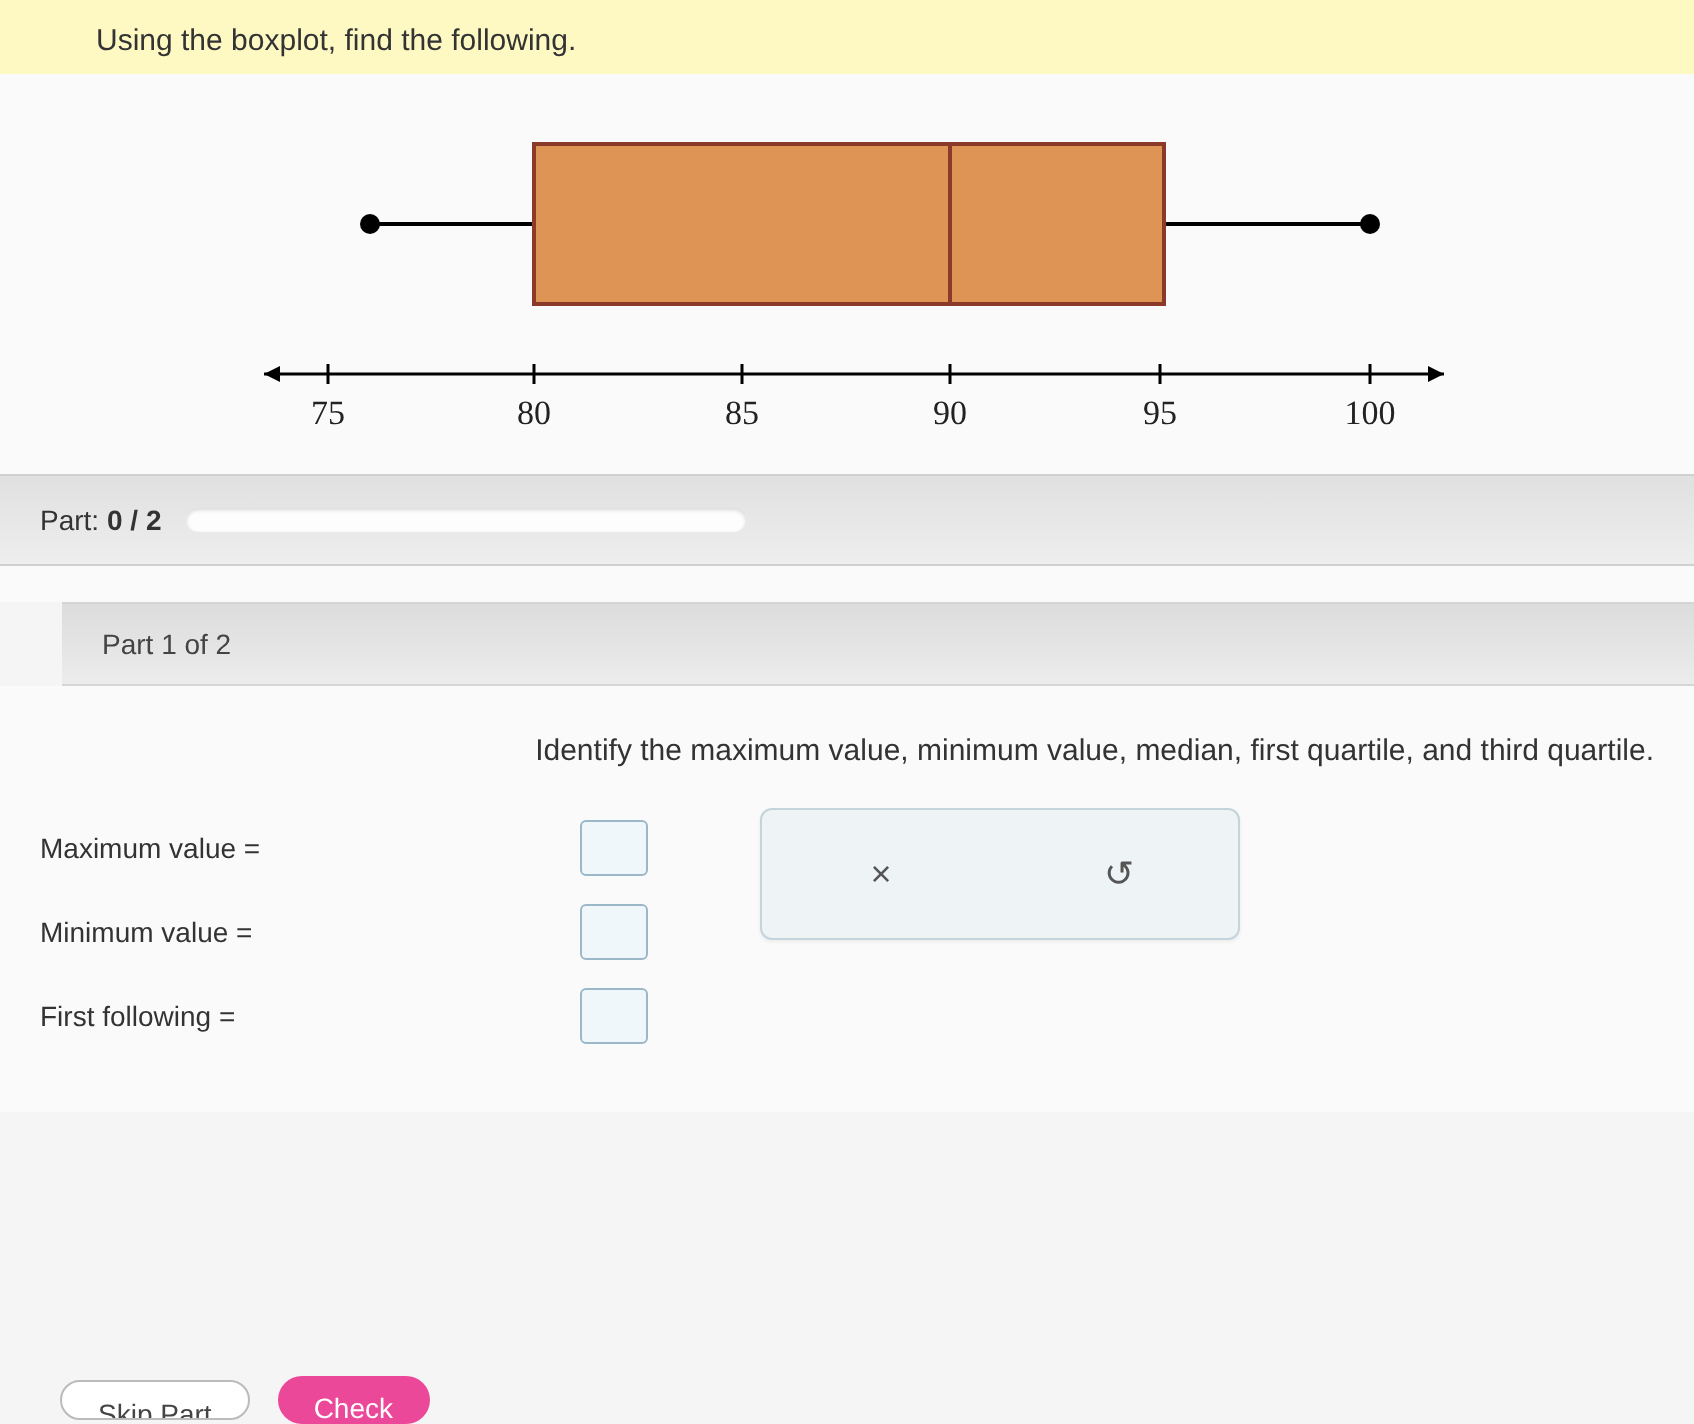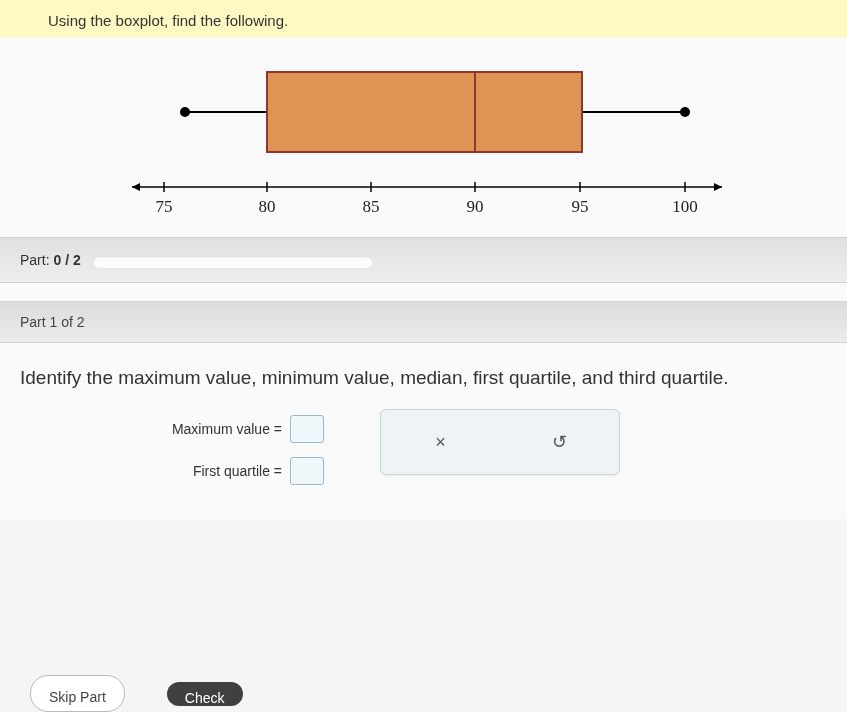--- a/index.html
+++ b/index.html
@@ -29,21 +29,21 @@
     }
     .boxplot-svg {
       display: block;
       margin: 0 auto;
     }
     .progress-section {
       background: #e8e8e8;
       background: linear-gradient(180deg, #e0e0e0 0%, #eeeeee 100%);
       padding: 14px 20px;
       display: flex;
-      align-items: flex-end;
+      align-items: center;
       gap: 12px;
       border-top: 1px solid #d0d0d0;
       border-bottom: 1px solid #d0d0d0;
     }
     .progress-label {
       font-size: 14px;
       color: #333;
     }
     .progress-label .bold {
       font-weight: bold;
@@ -60,41 +60,42 @@
       background: #fafafa;
     }
     .part-header {
       background: #e5e5e5;
       background: linear-gradient(180deg, #dcdcdc 0%, #ececec 100%);
       padding: 12px 20px;
       font-size: 14px;
       color: #444;
       border-top: 1px solid #d5d5d5;
       border-bottom: 1px solid #d5d5d5;
+      margin-left: 31px;
     }
     .part-body {
       background: #fafafa;
       padding: 24px 20px 20px 20px;
     }
     .instruction {
-      font-size: 19px;
+      font-size: 15px;
       color: #333;
       margin-bottom: 26px;
+      text-align: right;
     }
     .answer-rows {
       position: relative;
     }
     .answer-row {
       display: flex;
       align-items: center;
       margin-bottom: 14px;
     }
     .answer-label {
       width: 270px;
-      text-align: right;
       font-size: 14px;
       color: #333;
       padding-right: 8px;
     }
     .answer-input {
       width: 34px;
       height: 28px;
       border: 1px solid #9bb8c9;
       background: #f0f7fb;
       border-radius: 3px;
@@ -136,34 +137,33 @@
       align-items: center;
     }
     .skip-btn {
       background: #fff;
       border: 1px solid #bbb;
       border-radius: 18px;
       padding: 8px 18px 2px 18px;
       font-size: 14px;
       color: #444;
       cursor: pointer;
-      height: 37px;
+      height: 20px;
       overflow: hidden;
     }
     .check-btn {
-      background: #404040;
+      background: #ec4899;
       border: none;
       border-radius: 18px;
       padding: 8px 18px 2px 18px;
       font-size: 14px;
       color: #fff;
       cursor: pointer;
       height: 24px;
       overflow: hidden;
-      margin-left: 28px;
     }
     .axis-label {
       font-family: Georgia, 'Times New Roman', serif;
       font-size: 17px;
       fill: #222;
     }
   </style>
 </head>
 <body>
 
@@ -227,21 +227,25 @@
       <div class="toolbox-btn">
         <span>↺</span>
       </div>
     </div>
 
     <div class="answer-row">
       <div class="answer-label">Maximum value =</div>
       <input class="answer-input" type="text" value="" style="">
     </div>
     <div class="answer-row">
-      <div class="answer-label">First quartile =</div>
+      <div class="answer-label">Minimum value =</div>
+      <input class="answer-input" type="text" value="" style="">
+    </div>
+    <div class="answer-row">
+      <div class="answer-label">First following =</div>
       <input class="answer-input" type="text" value="" style="">
     </div>
   </div>
 </div>
 
 <div class="bottom-buttons">
   <button class="skip-btn">Skip Part</button>
   <button class="check-btn">Check</button>
 </div>
 

